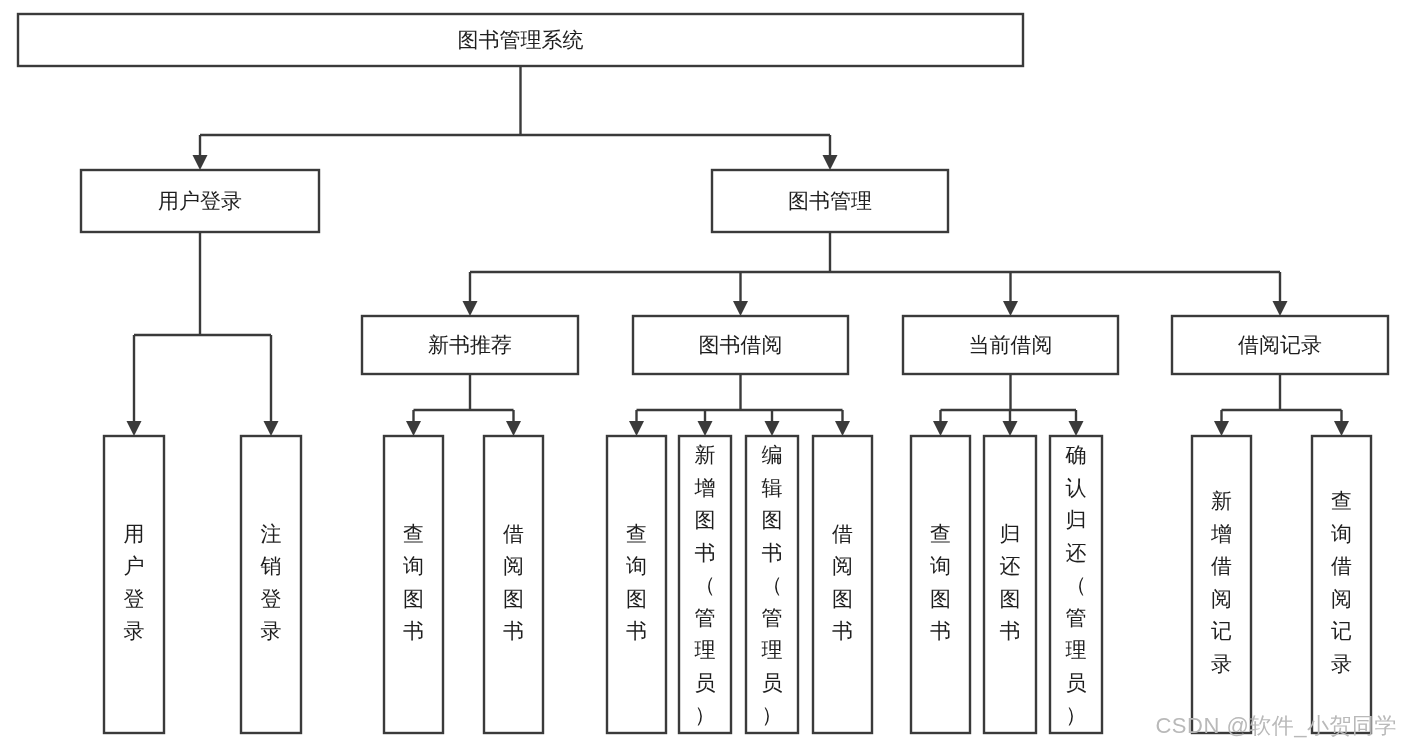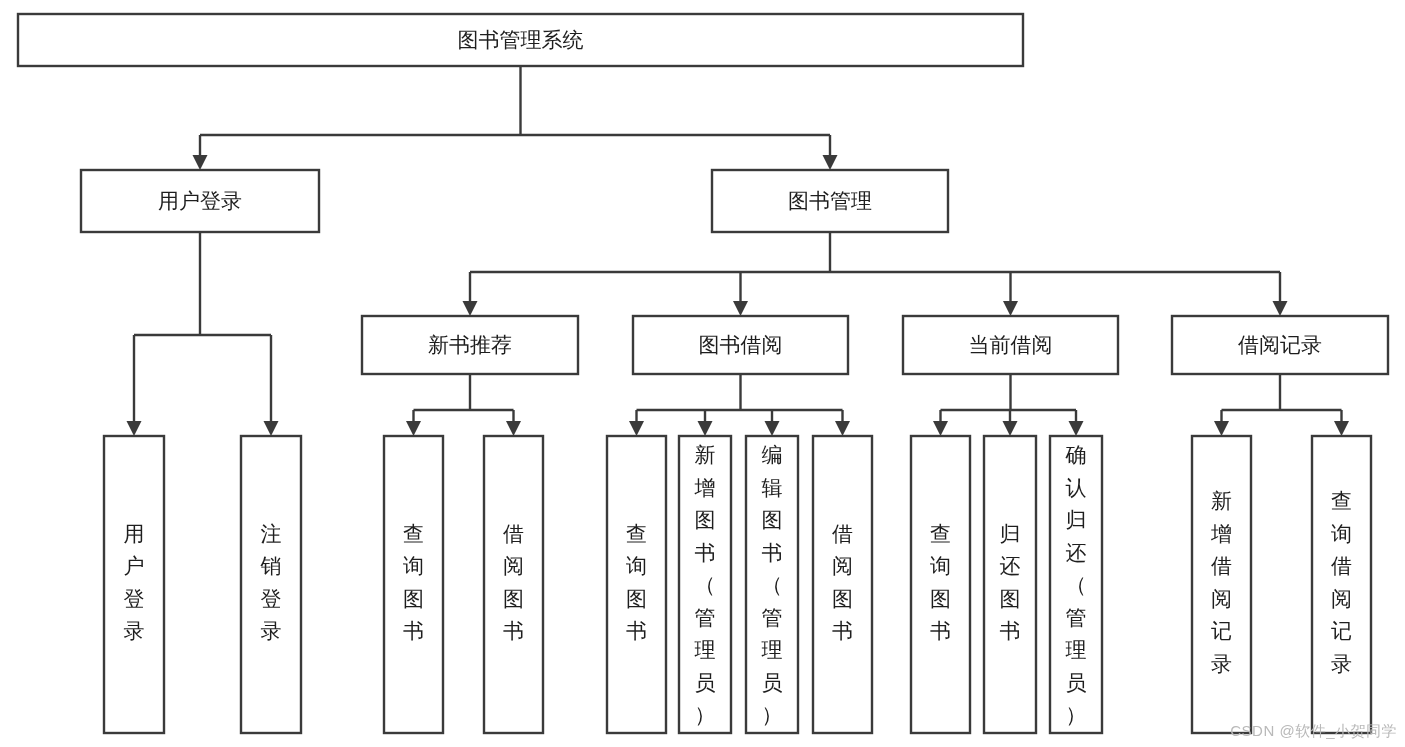--- a/index.html
+++ b/index.html
@@ -49,21 +49,21 @@
   }
   .arrow-head {
     fill: #3a3a3a;
     stroke: none;
   }
   .watermark {
     position: absolute;
     right: 8px;
     bottom: 6px;
     font-family: "Liberation Sans", "DejaVu Sans", sans-serif;
-    font-size: 15px;
+    font-size: 22px;
     color: #b9b9b9;
     white-space: nowrap;
     letter-spacing: 0.5px;
   }
 </style>
 </head>
 <body>
 
 <div id="diagram-root">
   <svg id="diagram-svg" width="1405" height="747" viewBox="0 0 1405 747">

